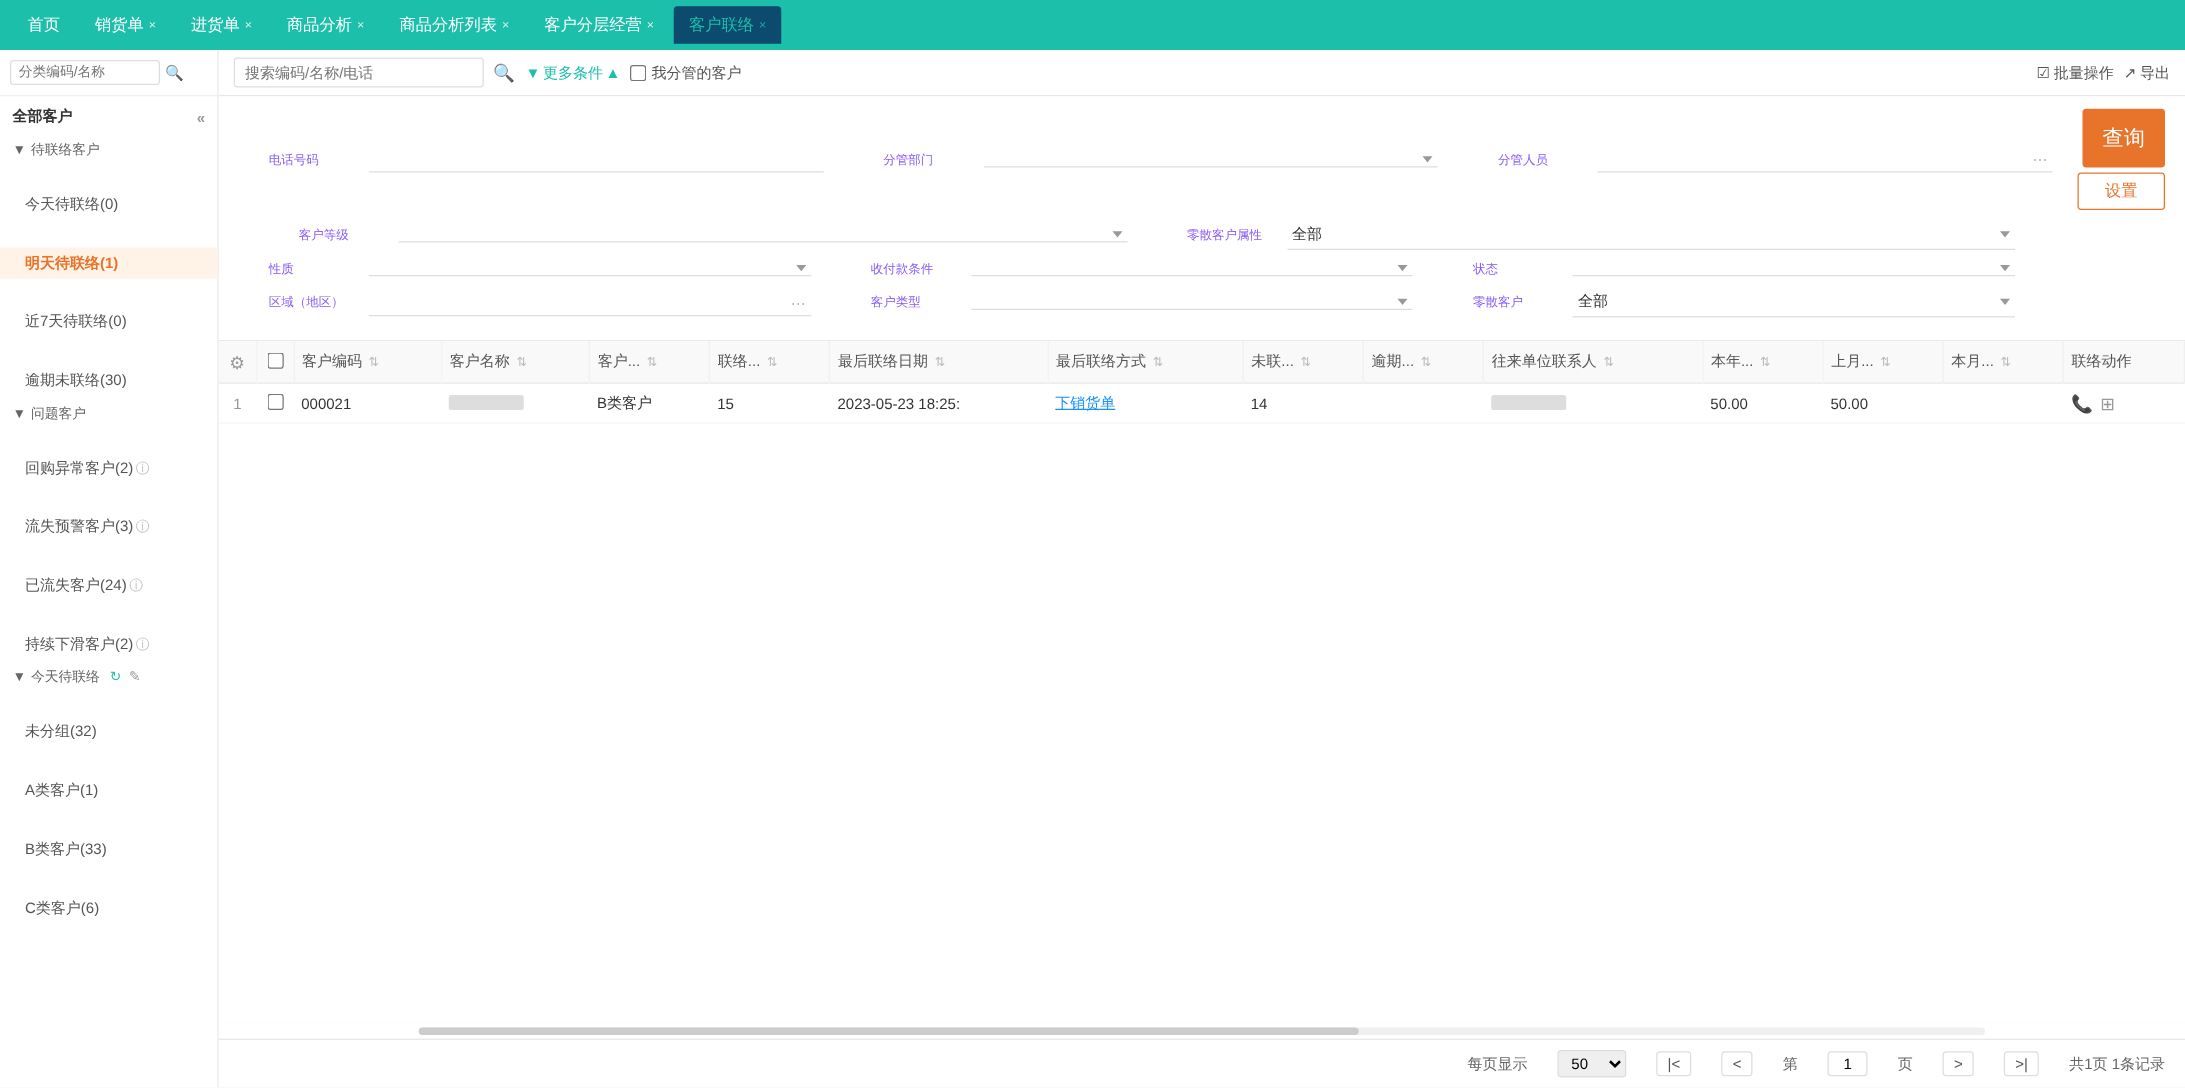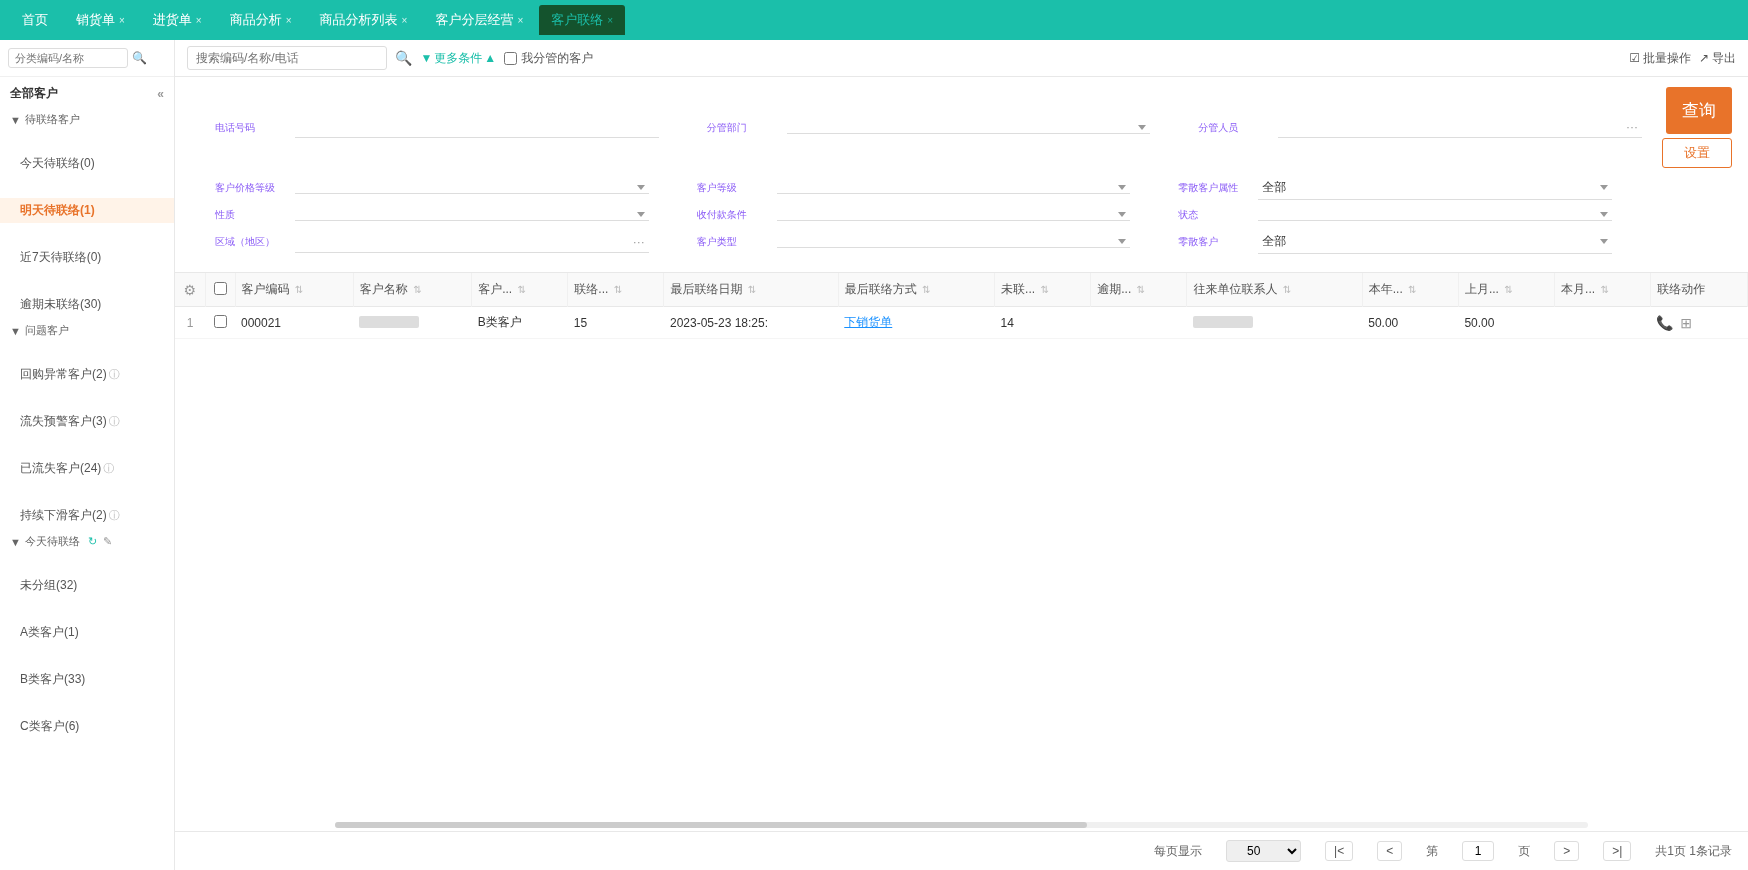--- a/index.html
+++ b/index.html
@@ -18,21 +18,21 @@
       color: #fff;
       padding: 6px 12px;
       cursor: pointer;
       font-size: 13px;
       border-radius: 3px 3px 0 0;
       white-space: nowrap;
       display: flex;
       align-items: center;
       gap: 4px;
     }
-    .nav-item.active { background: #14532d; color: #1bbfaa; }
+    .nav-item.active { background: #0c4a6e; color: #1bbfaa; }
     .nav-item .close-x { font-size: 10px; opacity: 0.8; }
 
     
     .main-layout {
       display: flex;
       height: calc(870px - 40px);
     }
 
     
     .sidebar {
@@ -275,21 +275,21 @@
       align-items: center;
       justify-content: flex-end;
       gap: 24px;
       font-size: 12px;
       color: #555;
     }
     .footer-label { color: #666; }
     .footer-select {
       border: 1px solid #ddd;
       border-radius: 3px;
-      padding: 2px 16px;
+      padding: 2px 6px;
       font-size: 12px;
       outline: none;
       cursor: pointer;
     }
     .footer-nav-btn {
       border: 1px solid #ddd;
       background: #fff;
       border-radius: 3px;
       padding: 2px 8px;
       cursor: pointer;
@@ -507,27 +507,20 @@
               <span class="filter-dots">···</span>
           </div>
         </div>
         <div class="filter-actions">
           <button class="query-btn">查询</button>
           <button class="setting-btn" style="margin-top:4px;">设置</button>
         </div>
       </div>
 
       <div class="filter-row">
-        <div class="filter-cell">
-          <span class="filter-label">客户价格等级</span>
-          <div class="filter-select">
-            <span></span>
-              <span class="filter-select-arrow triangle-down"></span>
-          </div>
-        </div>
         <div class="filter-divider"></div>
         <div class="filter-cell">
           <span class="filter-label">客户等级</span>
           <div class="filter-select">
             <span></span>
               <span class="filter-select-arrow triangle-down"></span>
           </div>
         </div>
         <div class="filter-divider"></div>
         <div class="filter-cell">

